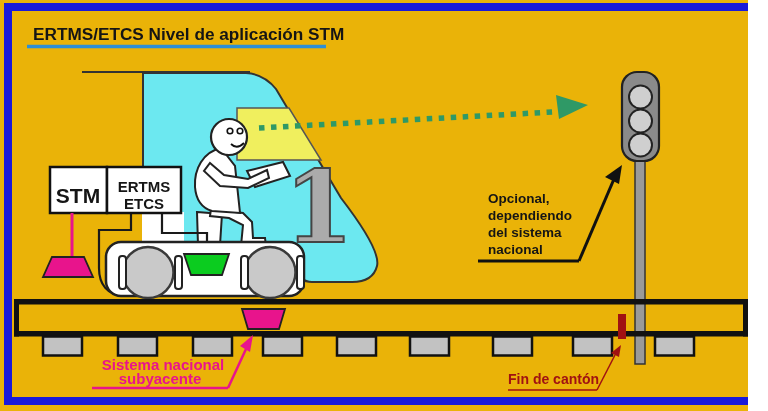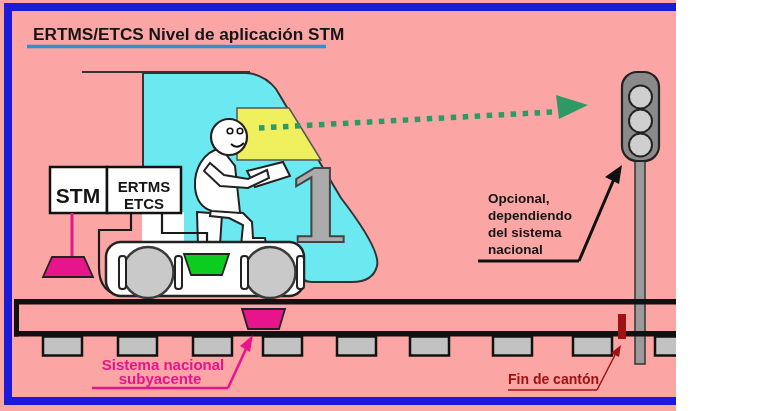--- a/index.html
+++ b/index.html
@@ -1,16 +1,16 @@
 <!DOCTYPE html>
 <html><head>
 <meta charset="utf-8">
 <style>
   html,body{margin:0;padding:0;background:#ffffff;}
-  #stage{position:relative;width:676px;height:411px;background:#fca5a5;overflow:hidden;
+  #stage{position:relative;width:748px;height:411px;background:#eab308;overflow:hidden;
          font-family:"Liberation Sans",sans-serif;}
   svg text{font-family:"Liberation Sans",sans-serif;}
   .num1{font-family:"DejaVu Serif",serif;}
 </style>
 </head>
 <body>
 
 <div id="stage">
 <svg width="768" height="411" viewBox="0 0 768 411">
 

